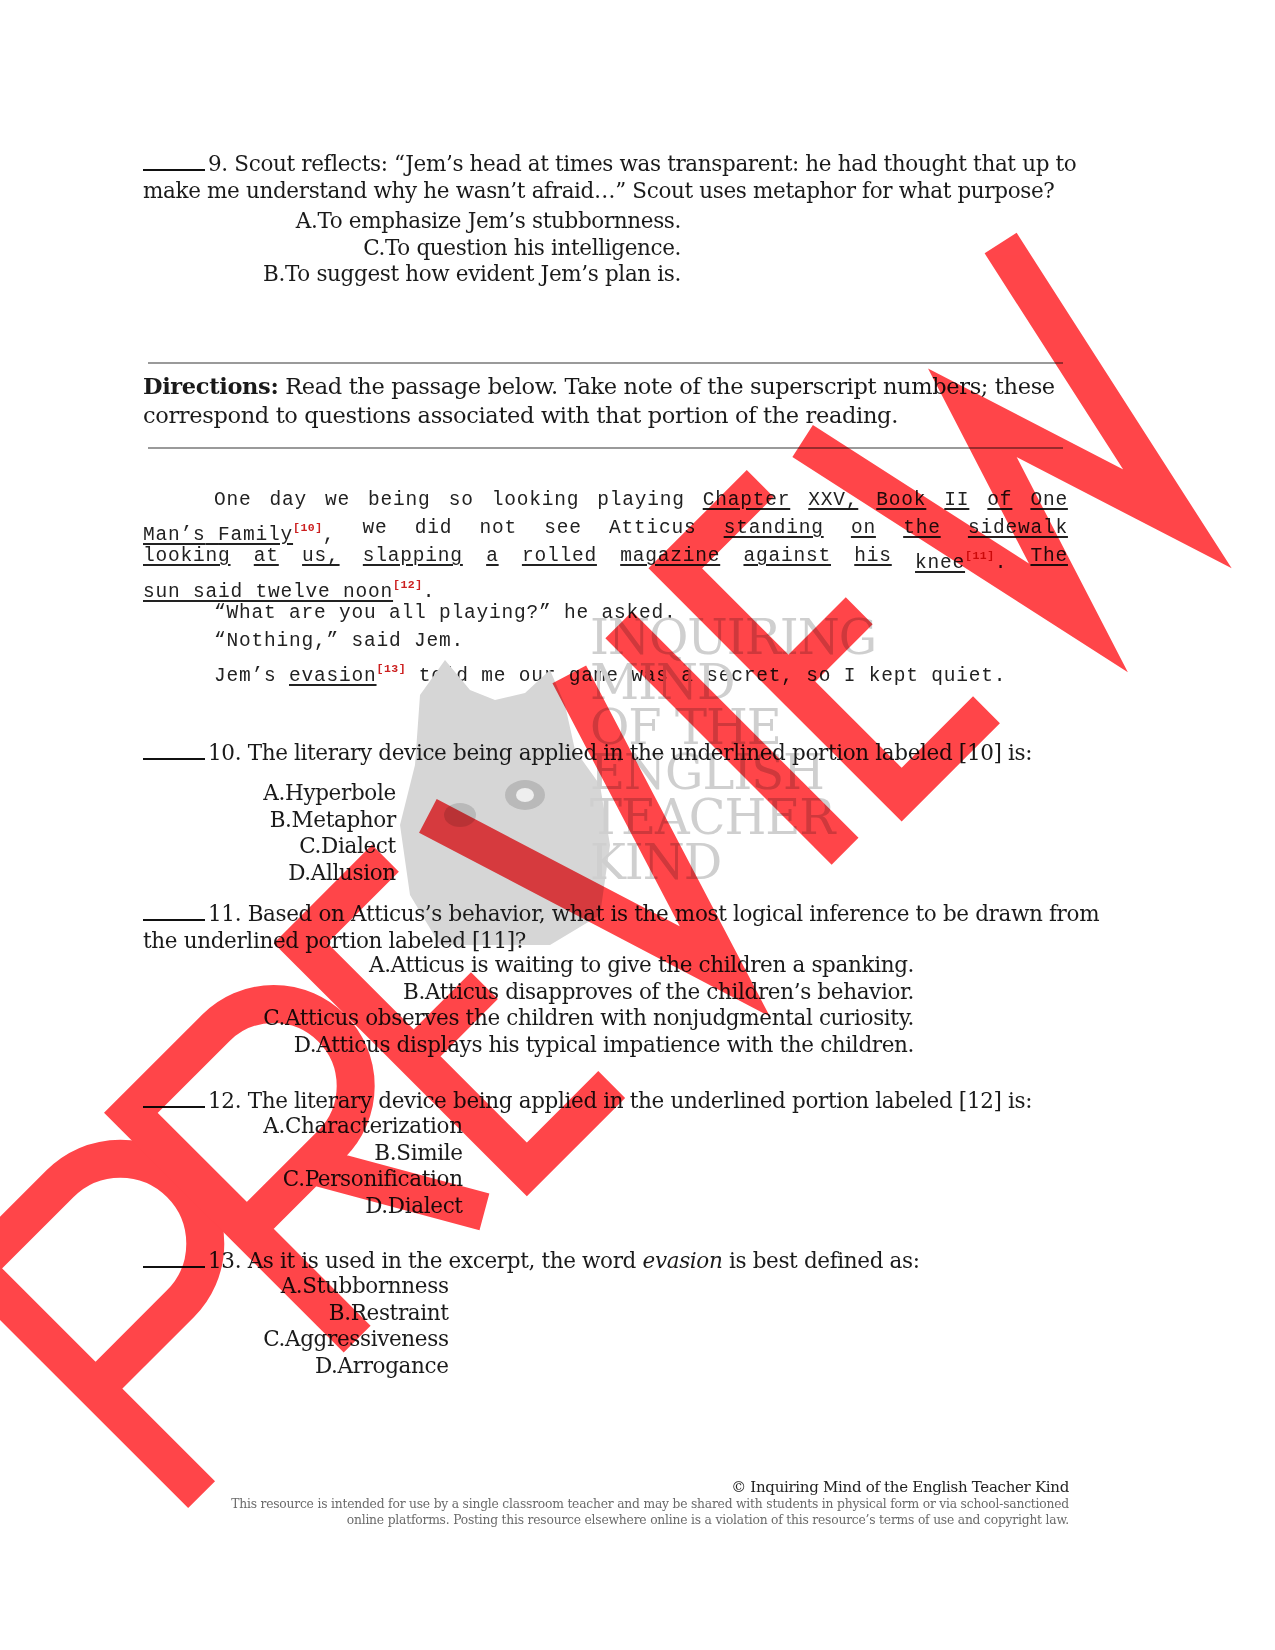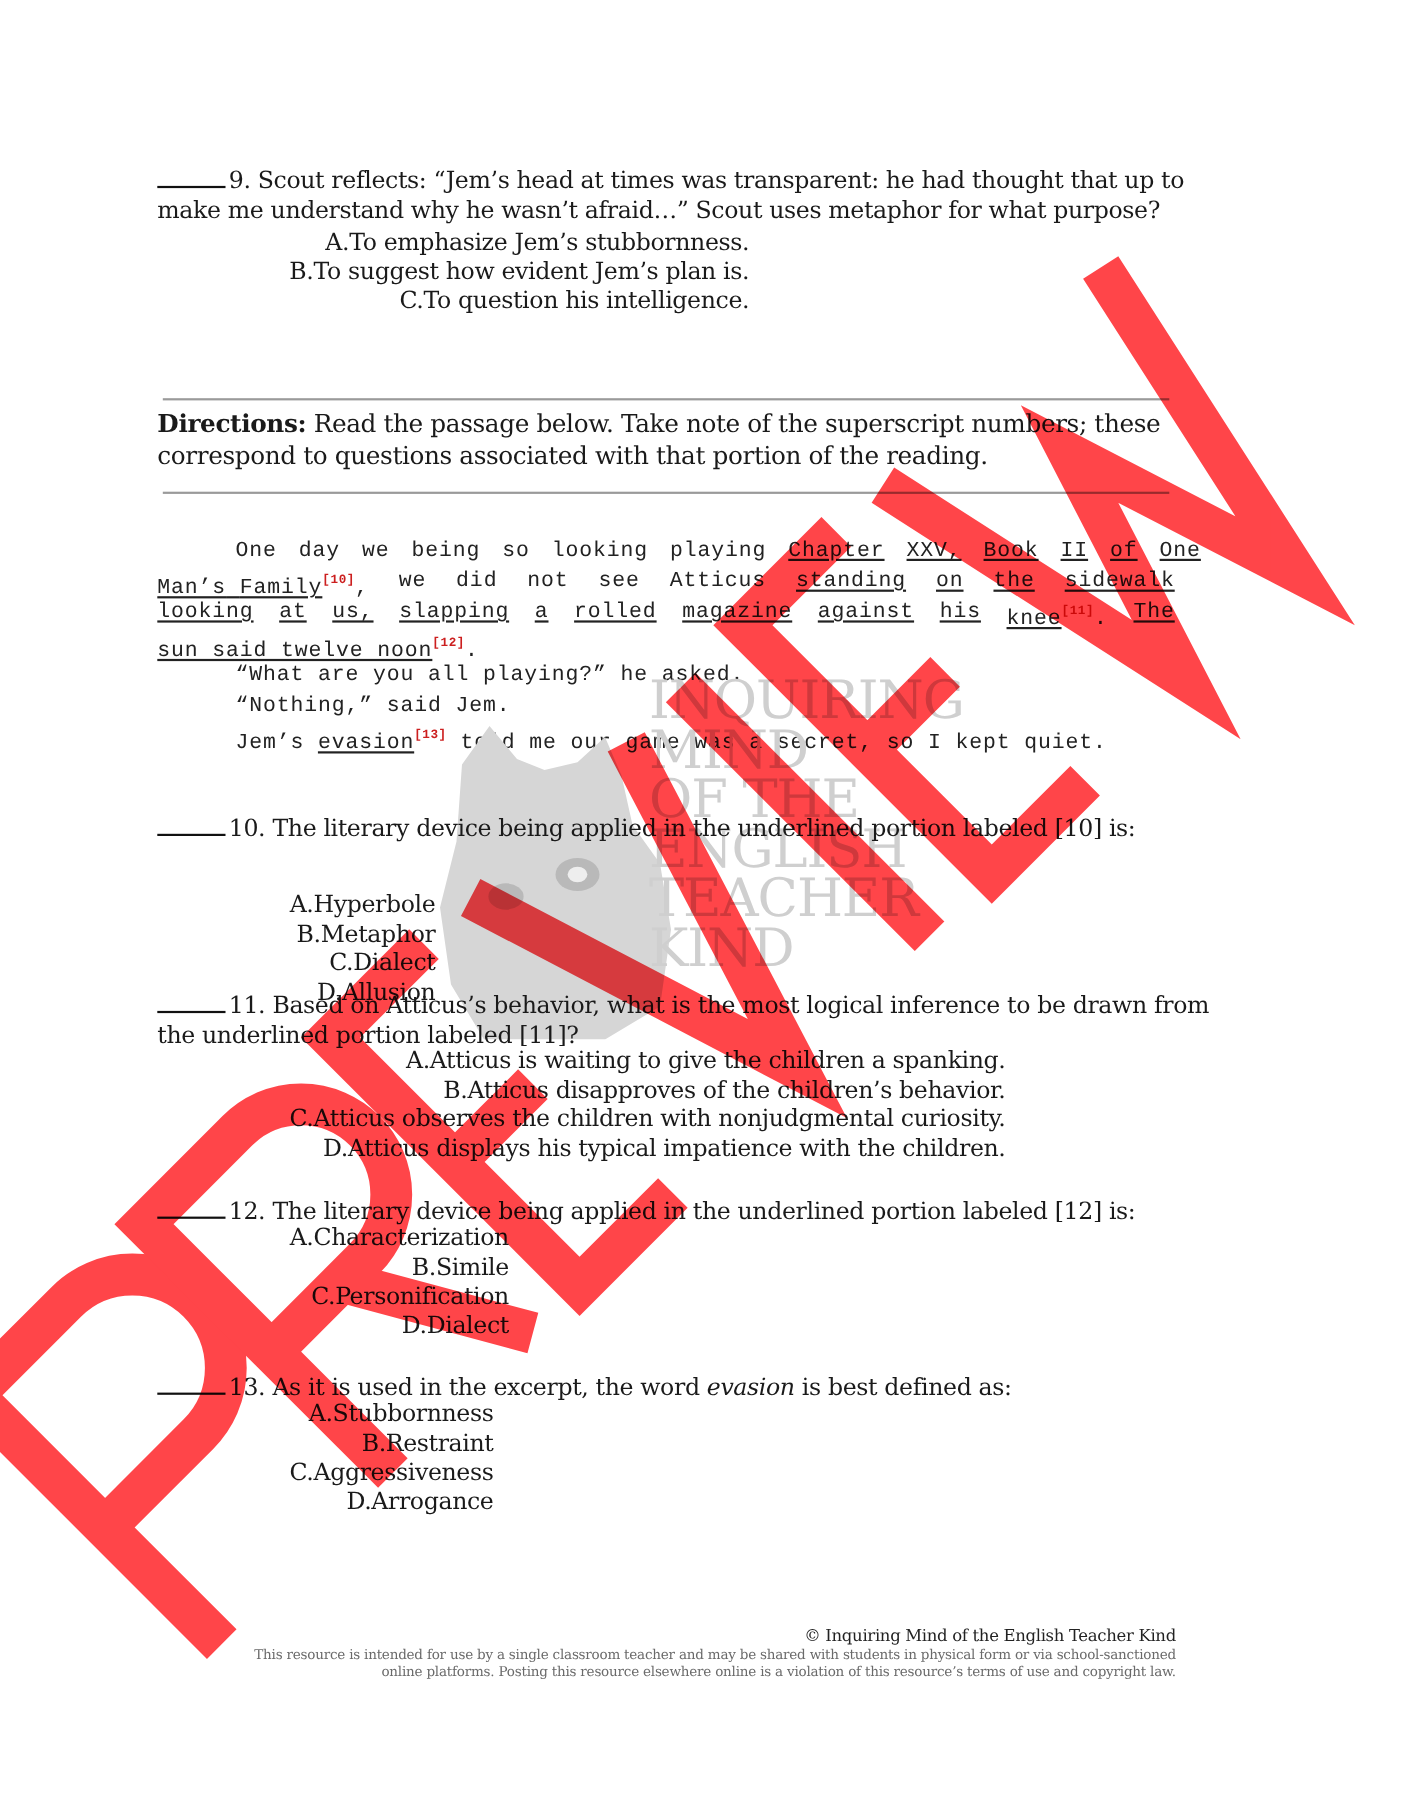--- a/index.html
+++ b/index.html
@@ -13,21 +13,21 @@
     .choices { position: absolute; left: 250px; font-size: 21.5px; line-height: 26.7px; letter-spacing: -0.35px; text-align: right; }
     .choice { white-space: nowrap; }
     .choice .letter { display: inline-block; width: 35px; }
 
     .hr { position: absolute; left: 148px; width: 915px; height: 0; border-top: 2px solid #9a9a9a; }
     .directions { position: absolute; left: 143px; top: 372px; width: 930px; font-size: 22.5px; line-height: 28.5px; letter-spacing: -0.35px; }
     .directions b { font-weight: bold; }
 
     .passage { position: absolute; left: 143px; top: 486px; width: 925px; font-size: 19.5px; line-height: 28.2px; letter-spacing: 0.8px; }
     .passage .line { white-space: nowrap; height: 28.2px; }
-    .passage .just { display: flex; justify-content: space-between; gap: 20px; }
+    .passage .just { display: flex; justify-content: space-between; }
     .passage u { text-decoration: underline; text-underline-offset: 3px; text-decoration-thickness: 1.5px; }
     .sup { color: #cc1f1f; font-family: Liberation Mono, monospace; font-weight: bold; font-size: 11.5px; vertical-align: 9px; letter-spacing: 0.5px; }
     .indent { padding-left: 71px; }
 
     .footer { position: absolute; right: 206px; text-align: right; font-family: "DejaVu Serif", serif; }
     .footer-copy { top: 1478px; font-size: 15px; color: #222; letter-spacing: -0.3px; }
     .footer-note { top: 1497px; font-size: 12.3px; color: #6a6a6a; line-height: 15.5px; letter-spacing: -0.2px; }
 
     .watermark-logo { position: absolute; left: 390px; top: 615px; width: 450px; height: 330px; pointer-events: none; }
     .logo-text { position: absolute; left: 200px; top: 0; font-family: "DejaVu Serif", serif; font-size: 48px; line-height: 45px; color: #cfcfcf; letter-spacing: -1px; }
@@ -39,22 +39,22 @@
 <body>
 
 <div class="page">
 
   <div class="q-stem serif" style="top:149px;">
     <div style="white-space:nowrap;"><span class="blank"></span><span>9.</span> <span>Scout reflects: “Jem’s head at times was transparent: he had thought that up to</span></div>
     <div style="white-space:nowrap;">make me understand why he wasn’t afraid…”  Scout uses metaphor for what purpose?</div>
   </div>
   <div class="choices serif" style="top:208px;">
     <div class="choice"><span class="letter">A.</span><span>To emphasize Jem’s stubbornness.</span></div>
+    <div class="choice"><span class="letter">C.</span><span>To question his intelligence.</span></div>
     <div class="choice"><span class="letter">B.</span><span>To suggest how evident Jem’s plan is.</span></div>
-    <div class="choice"><span class="letter">C.</span><span>To question his intelligence.</span></div>
   </div>
 
   <div class="hr" style="top:362px;"></div>
   <div class="directions serif">
     <div style="white-space:nowrap;"><b>Directions:</b><span> Read the passage below.  Take note of the superscript numbers; these</span></div>
     <div style="white-space:nowrap;">correspond to questions associated with that portion of the reading.</div>
   </div>
   <div class="hr" style="top:447px;"></div>
 
   <div class="passage mono">
@@ -125,21 +125,21 @@
       <div>OF THE</div>
       <div>ENGLISH</div>
       <div>TEACHER</div>
       <div>KIND</div>
     </div>
   </div>
 
   <div class="q-stem serif" style="top:738px;">
     <div style="white-space:nowrap;"><span class="blank"></span><span>10.</span> <span>The literary device being applied in the underlined portion labeled [10] is:</span></div>
   </div>
-  <div class="choices serif" style="top:810px;">
+  <div class="choices serif" style="top:780px;">
     <div class="choice"><span class="letter">A.</span><span>Hyperbole</span></div>
     <div class="choice"><span class="letter">B.</span><span>Metaphor</span></div>
     <div class="choice"><span class="letter">C.</span><span>Dialect</span></div>
     <div class="choice"><span class="letter">D.</span><span>Allusion</span></div>
   </div>
 
   <div class="q-stem serif" style="top:899px;">
     <div style="white-space:nowrap;"><span class="blank"></span><span>11.</span> <span>Based on Atticus’s behavior, what is the most logical inference to be drawn from</span></div>
     <div style="white-space:nowrap;">the underlined portion labeled [11]?</div>
   </div>

